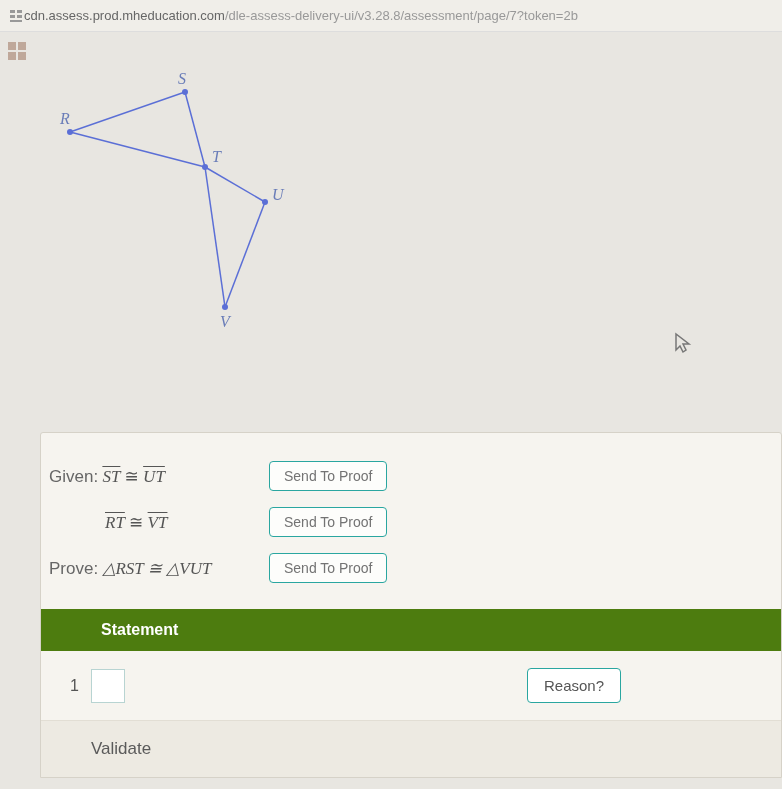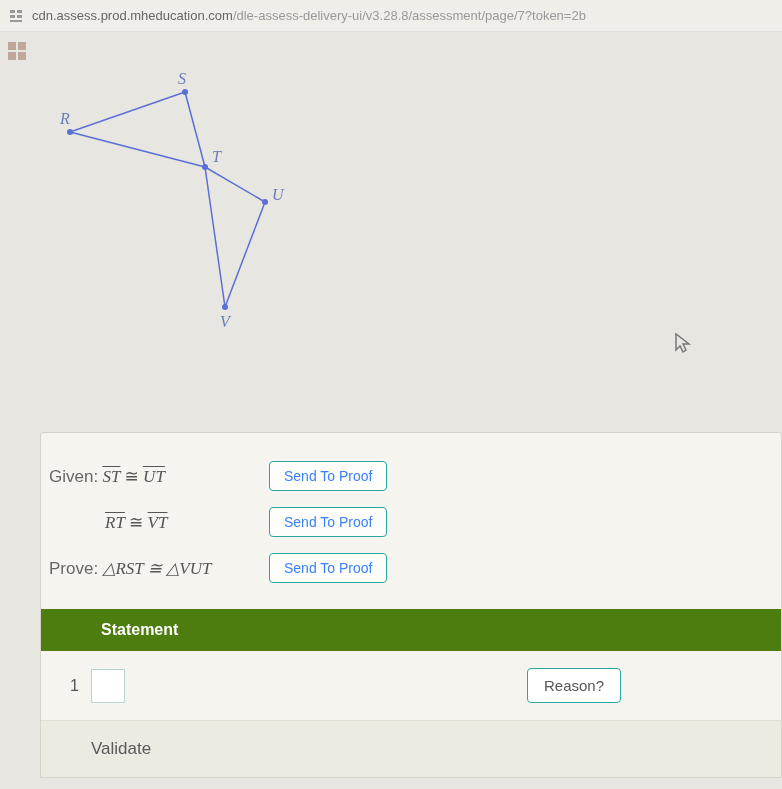--- a/index.html
+++ b/index.html
@@ -13,21 +13,21 @@
   }
   .url-bar {
     height: 32px;
     background: #f0eee9;
     border-bottom: 1px solid #ddd;
     display: flex;
     align-items: center;
     padding: 0 8px;
     font-size: 13px;
     color: #666;
-    gap: 8px;
+    gap: 0;
   }
   .url-icon {
     width: 16px; height: 16px;
     display: flex; align-items: center; justify-content: center;
     font-size: 12px; color: #888;
   }
   .url-text { white-space: nowrap; overflow: hidden; }
   .url-path  { color: #999; }
   .apps-icon {
     position: absolute;
@@ -71,21 +71,21 @@
     width: 200px;
     font-size: 17px;
     color: #555;
     font-family: Georgia, serif;
   }
   .proof-label .prefix { font-family: -apple-system, Arial, sans-serif; color:#666; }
   .overline { text-decoration: overline; font-style: italic; }
   .btn {
     border: 1px solid #2aa6a0;
     background: #fdfdfb;
-    color: #3b82f6;
+    color: #737373;
     padding: 6px 14px;
     border-radius: 4px;
     font-size: 14px;
     cursor: pointer;
   }
   .table-header {
     display: flex;
     background: #4d7c0f;
     color: #fff;
     font-weight: 600;

